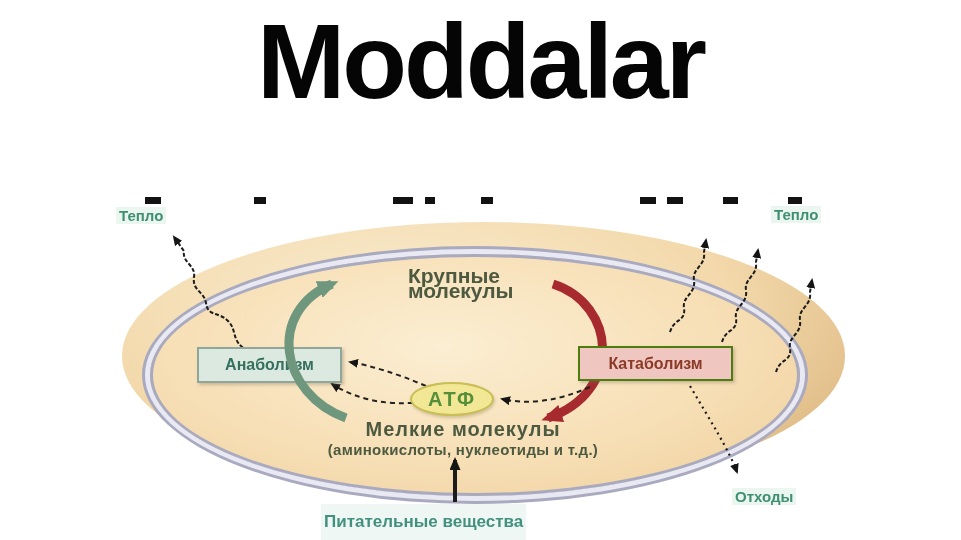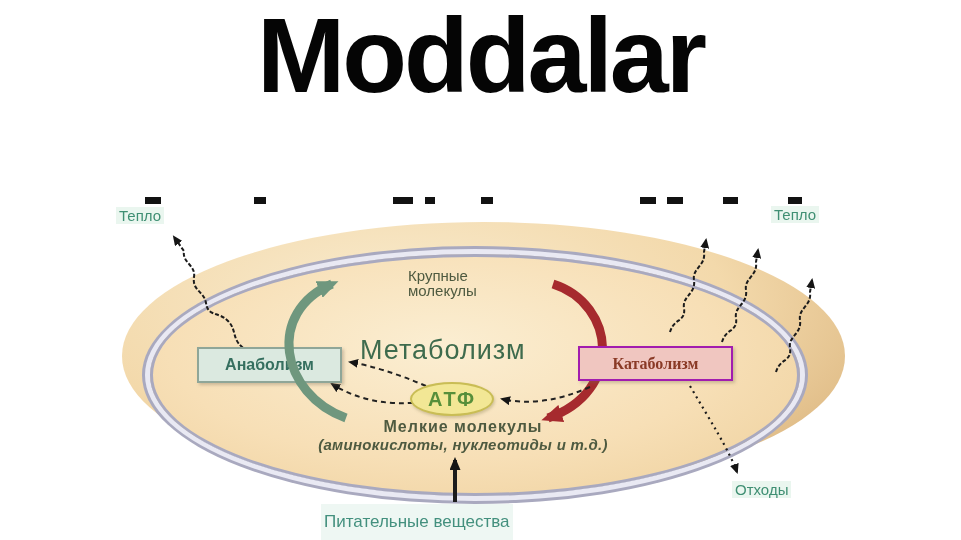--- a/index.html
+++ b/index.html
@@ -5,63 +5,63 @@
   html,body{margin:0;padding:0;background:#fff;}
   .slide{
     position:relative;width:961px;height:540px;overflow:hidden;background:#fff;
     font-family:"Liberation Sans",sans-serif;
   }
   
   .title{
     position:absolute;top:0;left:0;width:100%;
     text-align:center;color:#050505;font-weight:700;
     font-size:106px;line-height:86px;letter-spacing:-3px;
-    padding-top:12px;
+    padding-top:18px;
   }
   .title div{white-space:nowrap;}
   
   .mark{position:absolute;height:7px;background:#121212;top:197px;}
   
   .diagram{position:absolute;left:108px;top:206px;width:745px;height:334px;}
   .cell-outer{
     position:absolute;left:14px;top:16px;width:723px;height:268px;border-radius:50%;
     background:radial-gradient(ellipse at 38% 30%, #f9ecd0 0%, #f3d9ab 52%, #e3c18d 76%, #d5ab77 92%, #caa067 100%);
   }
   .membrane{
     position:absolute;left:28px;top:32px;width:644px;height:236px;border-radius:50%;
     border:3px solid #a9a9bf;
     box-shadow:0 0 0 5px #e9e9f3, 0 0 0 8px #a9a9bf;
     background:radial-gradient(ellipse at 45% 38%, #fbeed2 0%, #f7dfb6 55%, #efd2a0 90%, #ecca93 100%);
   }
   .ovl{position:absolute;left:0;top:0;}
   .z2{z-index:2}.z4{z-index:4}
   
-  .lbl{position:absolute;font-weight:400;white-space:nowrap;z-index:3;}
+  .lbl{position:absolute;font-weight:700;white-space:nowrap;z-index:3;}
   .green-lbl{color:#3f8f73;font-size:15px;background:rgba(216,238,226,.55);padding:0 3px;}
   .heat-left{left:8px;top:1px;}
   .heat-right{left:663px;top:0px;}
-  .large-mol{left:300px;top:62px;color:#4e5a40;font-size:15px;line-height:15px;}
+  .large-mol{left:300px;top:62px;color:#4e5a40;font-size:21px;line-height:15px;}
   .metabolism{left:252px;top:129px;color:#3e6b4d;font-size:27px;letter-spacing:1px;}
   .box{
     position:absolute;z-index:3;display:flex;align-items:center;justify-content:center;
     font-weight:700;font-size:16px;box-shadow:2px 2px 3px rgba(120,110,90,.35);
   }
   .anabolism{left:89px;top:141px;width:141px;height:32px;background:#dbe9e0;border:2px solid #8fa698;color:#356f5f;}
-  .catabolism{left:470px;top:140px;width:151px;height:31px;background:#f0c6c0;border:2px solid #a21caf;color:#8a3a26;font-family:Liberation Serif, serif;}
+  .catabolism{left:470px;top:140px;width:151px;height:31px;background:#f0c6c0;border:2px solid #4d7c0f;color:#8a3a26;}
   .atp{
     position:absolute;z-index:3;left:302px;top:176px;width:80px;height:30px;border-radius:50%;
     background:#f2e795;border:2px solid #c9bd55;color:#568f3a;font-weight:700;font-size:20px;
     display:flex;align-items:center;justify-content:center;letter-spacing:2px;
     box-shadow:1px 2px 3px rgba(120,110,60,.3);
   }
   .small-mol{left:150px;top:212px;width:410px;text-align:center;color:#4e5a40;z-index:3;position:absolute;font-weight:700;white-space:nowrap;}
-  .small-mol .l1{font-size:16px;letter-spacing:1px;}
-  .small-mol .l2{font-size:15px;letter-spacing:.3px;font-style:italic;}
+  .small-mol .l1{font-size:20px;letter-spacing:1px;}
+  .small-mol .l2{font-size:15px;letter-spacing:.3px;}
   .nutrients{left:213px;top:298px;font-size:17px;color:#43907e;background:rgba(222,240,232,.5);padding:8px 3px;}
-  .waste{left:624px;top:275px;}
+  .waste{left:624px;top:282px;}
 </style>
 </head>
 <body>
 
 <div class="slide">
 
   <div class="title">
     <div>Moddalar</div>
   </div>
 
@@ -117,21 +117,20 @@
     </svg>
 
     <div class="lbl green-lbl heat-left">Тепло</div>
     <div class="lbl green-lbl heat-right">Тепло</div>
 
     <div class="lbl large-mol">
       <div>Крупные</div>
       <div>молекулы</div>
     </div>
 
-    <div class="lbl metabolism">Метаболизм</div>
 
     <div class="box anabolism">Анаболизм</div>
     <div class="box catabolism">Катаболизм</div>
 
     <div class="atp">АТФ</div>
 
     <div class="small-mol">
       <div class="l1">Мелкие молекулы</div>
       <div class="l2">(аминокислоты, нуклеотиды и т.д.)</div>
     </div>

